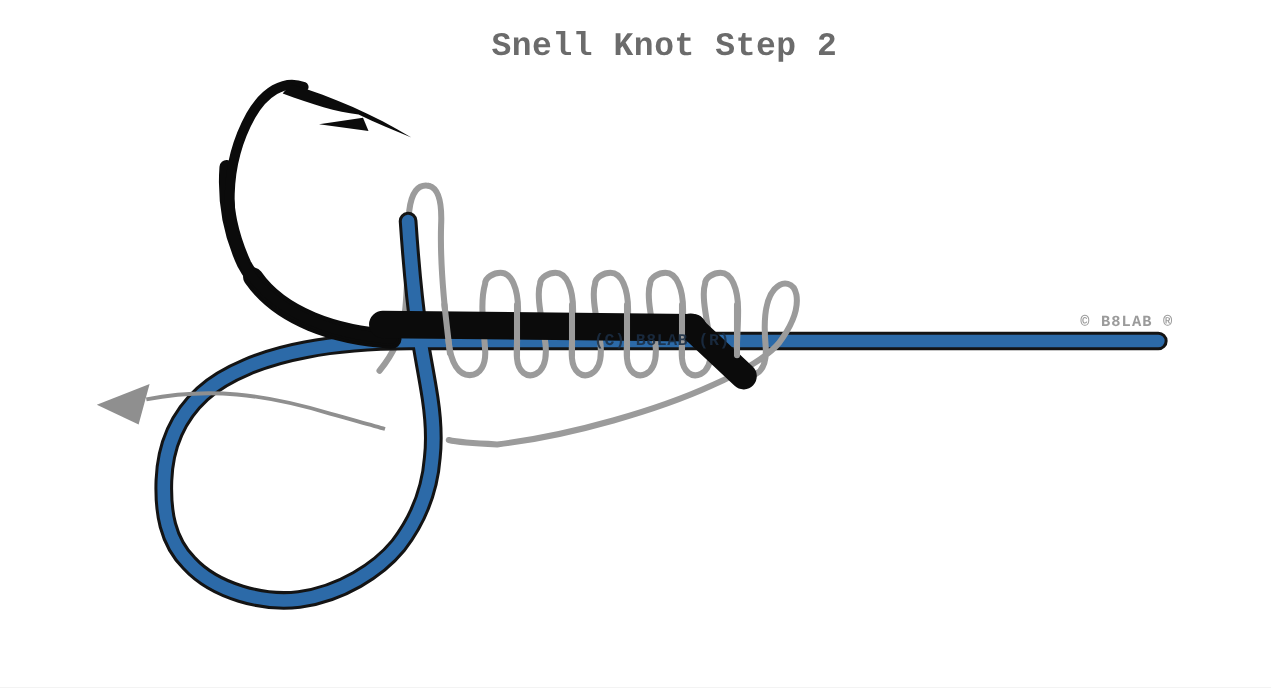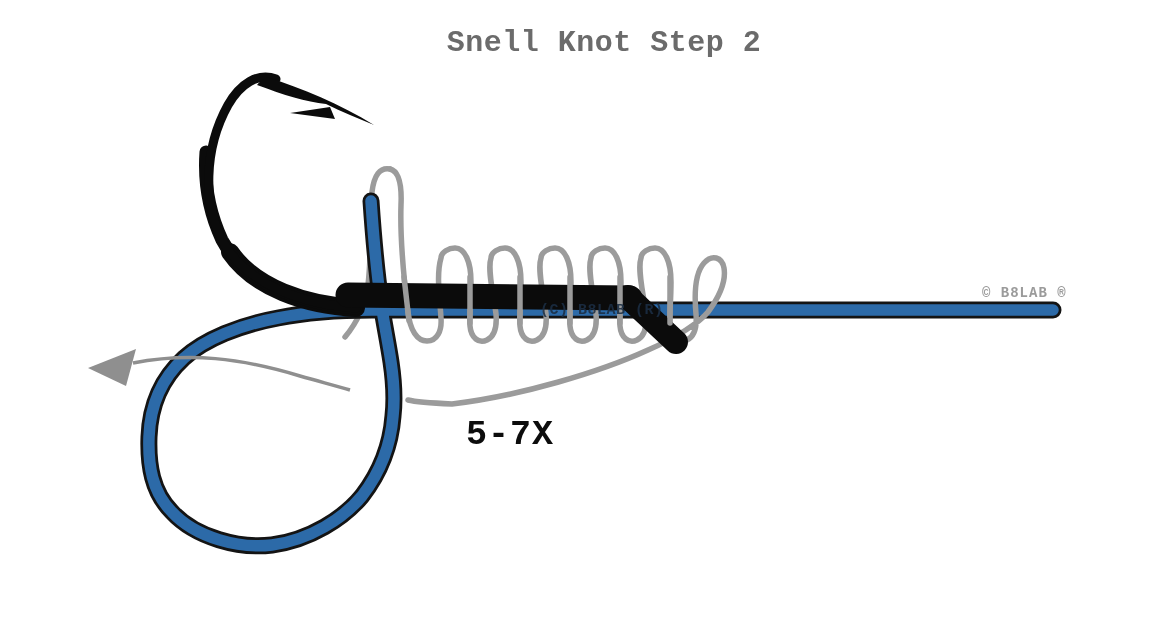--- a/index.html
+++ b/index.html
@@ -97,16 +97,15 @@
       <path class="coil" d="M 670 277 L 670 323"></path>
     </g>
 
     <g>
       <path class="arrow-line" d="M 133 363 C 190 352 240 358 300 376 C 325 383 340 387 350 390"></path>
       <path class="arrow-head" d="M 88 368 L 136 349 L 126 386 Z"></path>
     </g>
   </svg>
 
   <div class="txt" id="title">Snell Knot Step 2</div>
-  <div class="txt" id="wrap-label">5-7X</div>
   <div class="txt" id="wm-line">(C) B8LAB (R)</div>
   <div class="txt" id="wm-corner">© B8LAB ®</div>
 </div>
 
 </body></html>

